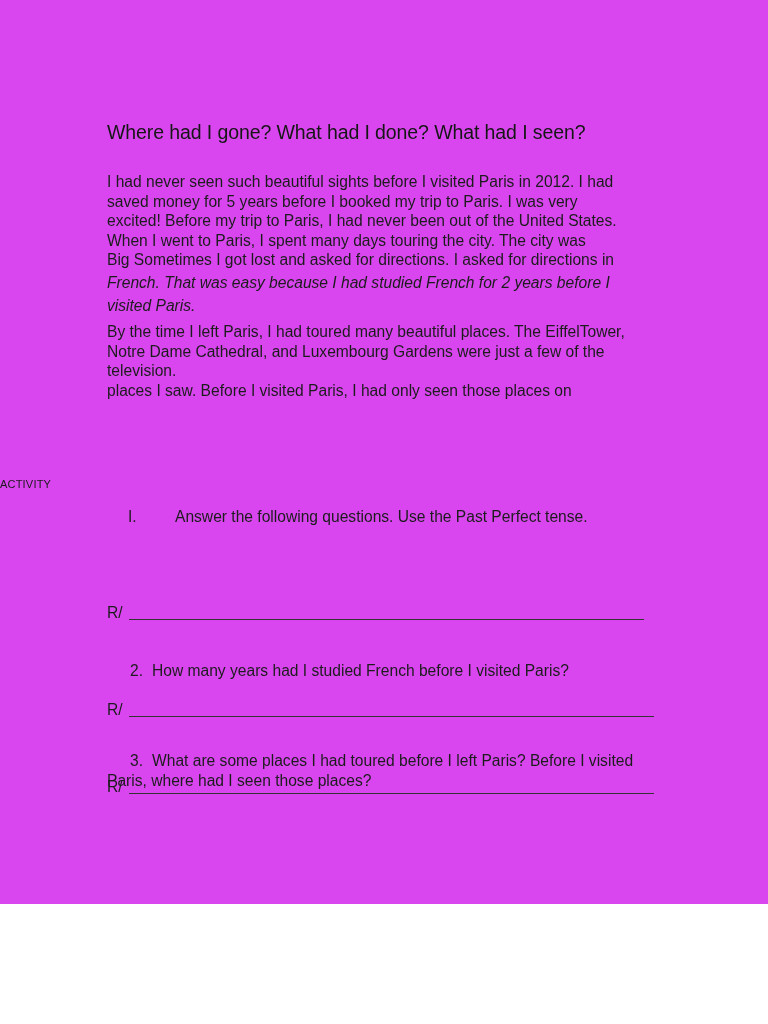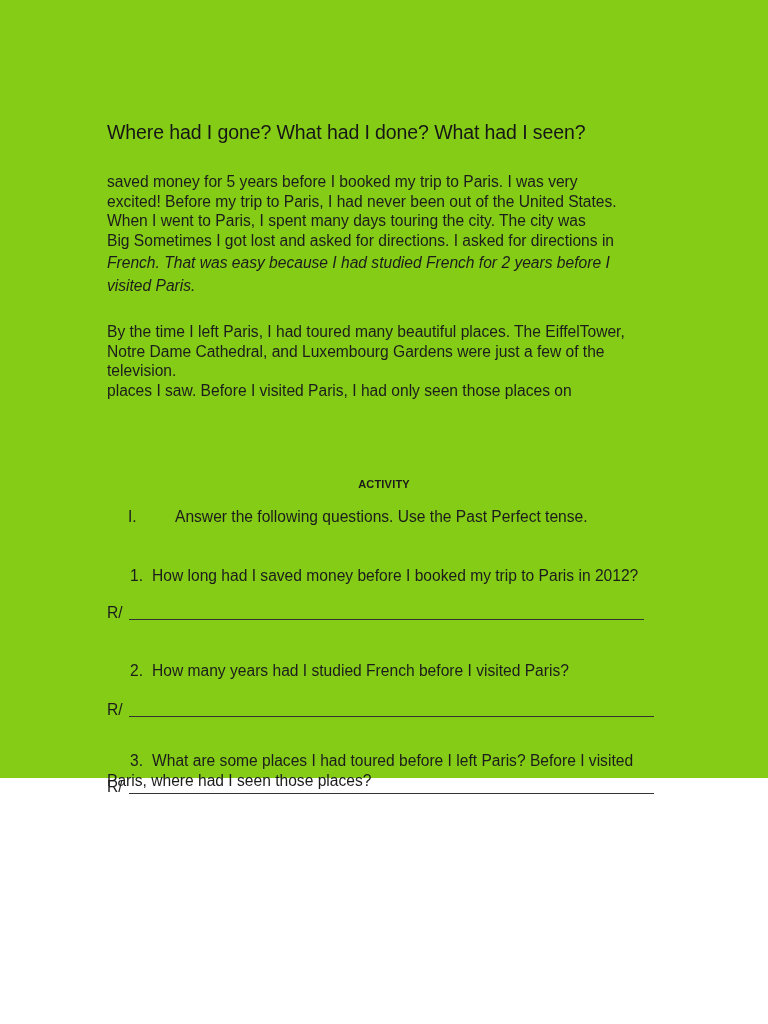--- a/index.html
+++ b/index.html
@@ -11,22 +11,22 @@
       width: 768px;
       height: 1024px;
       position: relative;
       overflow: hidden;
       color: #1a1a1a;
       font-family: "Liberation Sans", sans-serif;
     }
     .page {
       position: absolute;
       left: 0; top: 0;
-      width: 768px; height: 778px;
-      background: #84cc16;
+      width: 768px; height: 904px;
+      background: #d946ef;
     }
     .title {
       position: absolute;
       left: 107px;
       top: 121px;
       font-size: 19.5px;
       letter-spacing: -0.1px;
       white-space: nowrap;
       color: #161616;
     }
@@ -43,23 +43,23 @@
       white-space: nowrap;
     }
     .p1 { top: 172px; }
     .p1 .line.gap { margin-top: 3px; font-style: italic; }
     .p2 { top: 322px; }
     .activity {
       position: absolute;
       left: 0;
       width: 768px;
       top: 478px;
-      text-align: center;
+      text-align: left;
       font-size: 11px;
-      font-weight: bold;
+      font-weight: normal;
       letter-spacing: 0.2px;
       color: #1a1a1a;
     }
     .instruction {
       position: absolute;
       top: 508px;
       left: 128px;
       font-size: 15.6px;
       white-space: nowrap;
       color: #1c1c1c;
@@ -110,20 +110,21 @@
     .a3 .blank { width: 525px; }
   </style>
 </head>
 <body>
 
 <div class="page">
 
   <div class="title">Where had I gone? What had I done? What had I seen?</div>
 
   <div class="para p1">
+    <span class="line">I had never seen such beautiful sights before I visited Paris in 2012. I had</span>
     <span class="line">saved money for 5 years before I booked my trip to Paris. I was very</span>
     <span class="line">excited! Before my trip to Paris, I had never been out of the United States.</span>
     <span class="line">When I went to Paris, I spent many days touring the city. The city was</span>
     <span class="line">Big Sometimes I got lost and asked for directions. I asked for directions in</span>
     <span class="line gap">French. That was easy because I had studied French for 2 years before I</span>
     <span class="line gap">visited Paris.</span>
   </div>
 
   <div class="para p2">
     <span class="line">By the time I left Paris, I had toured many beautiful places. The EiffelTower,</span>
@@ -131,23 +132,20 @@
     <span class="line">television.</span>
     <span class="line">places I saw. Before I visited Paris, I had only seen those places on</span>
   </div>
 
   <div class="activity">ACTIVITY</div>
 
   <div class="instruction">
     <span class="roman">I.</span><span>Answer the following questions. Use the Past Perfect tense.</span>
   </div>
 
-  <div class="question q1">
-    <span class="qnum">1.</span><span>How long had I saved money before I booked my trip to Paris in 2012?</span>
-  </div>
   <div class="answer a1">
     <span class="rlabel">R/</span><span class="blank"></span>
   </div>
 
   <div class="question q2">
     <span class="qnum">2.</span><span>How many years had I studied French before I visited Paris?</span>
   </div>
   <div class="answer a2">
     <span class="rlabel">R/</span><span class="blank"></span>
   </div>

